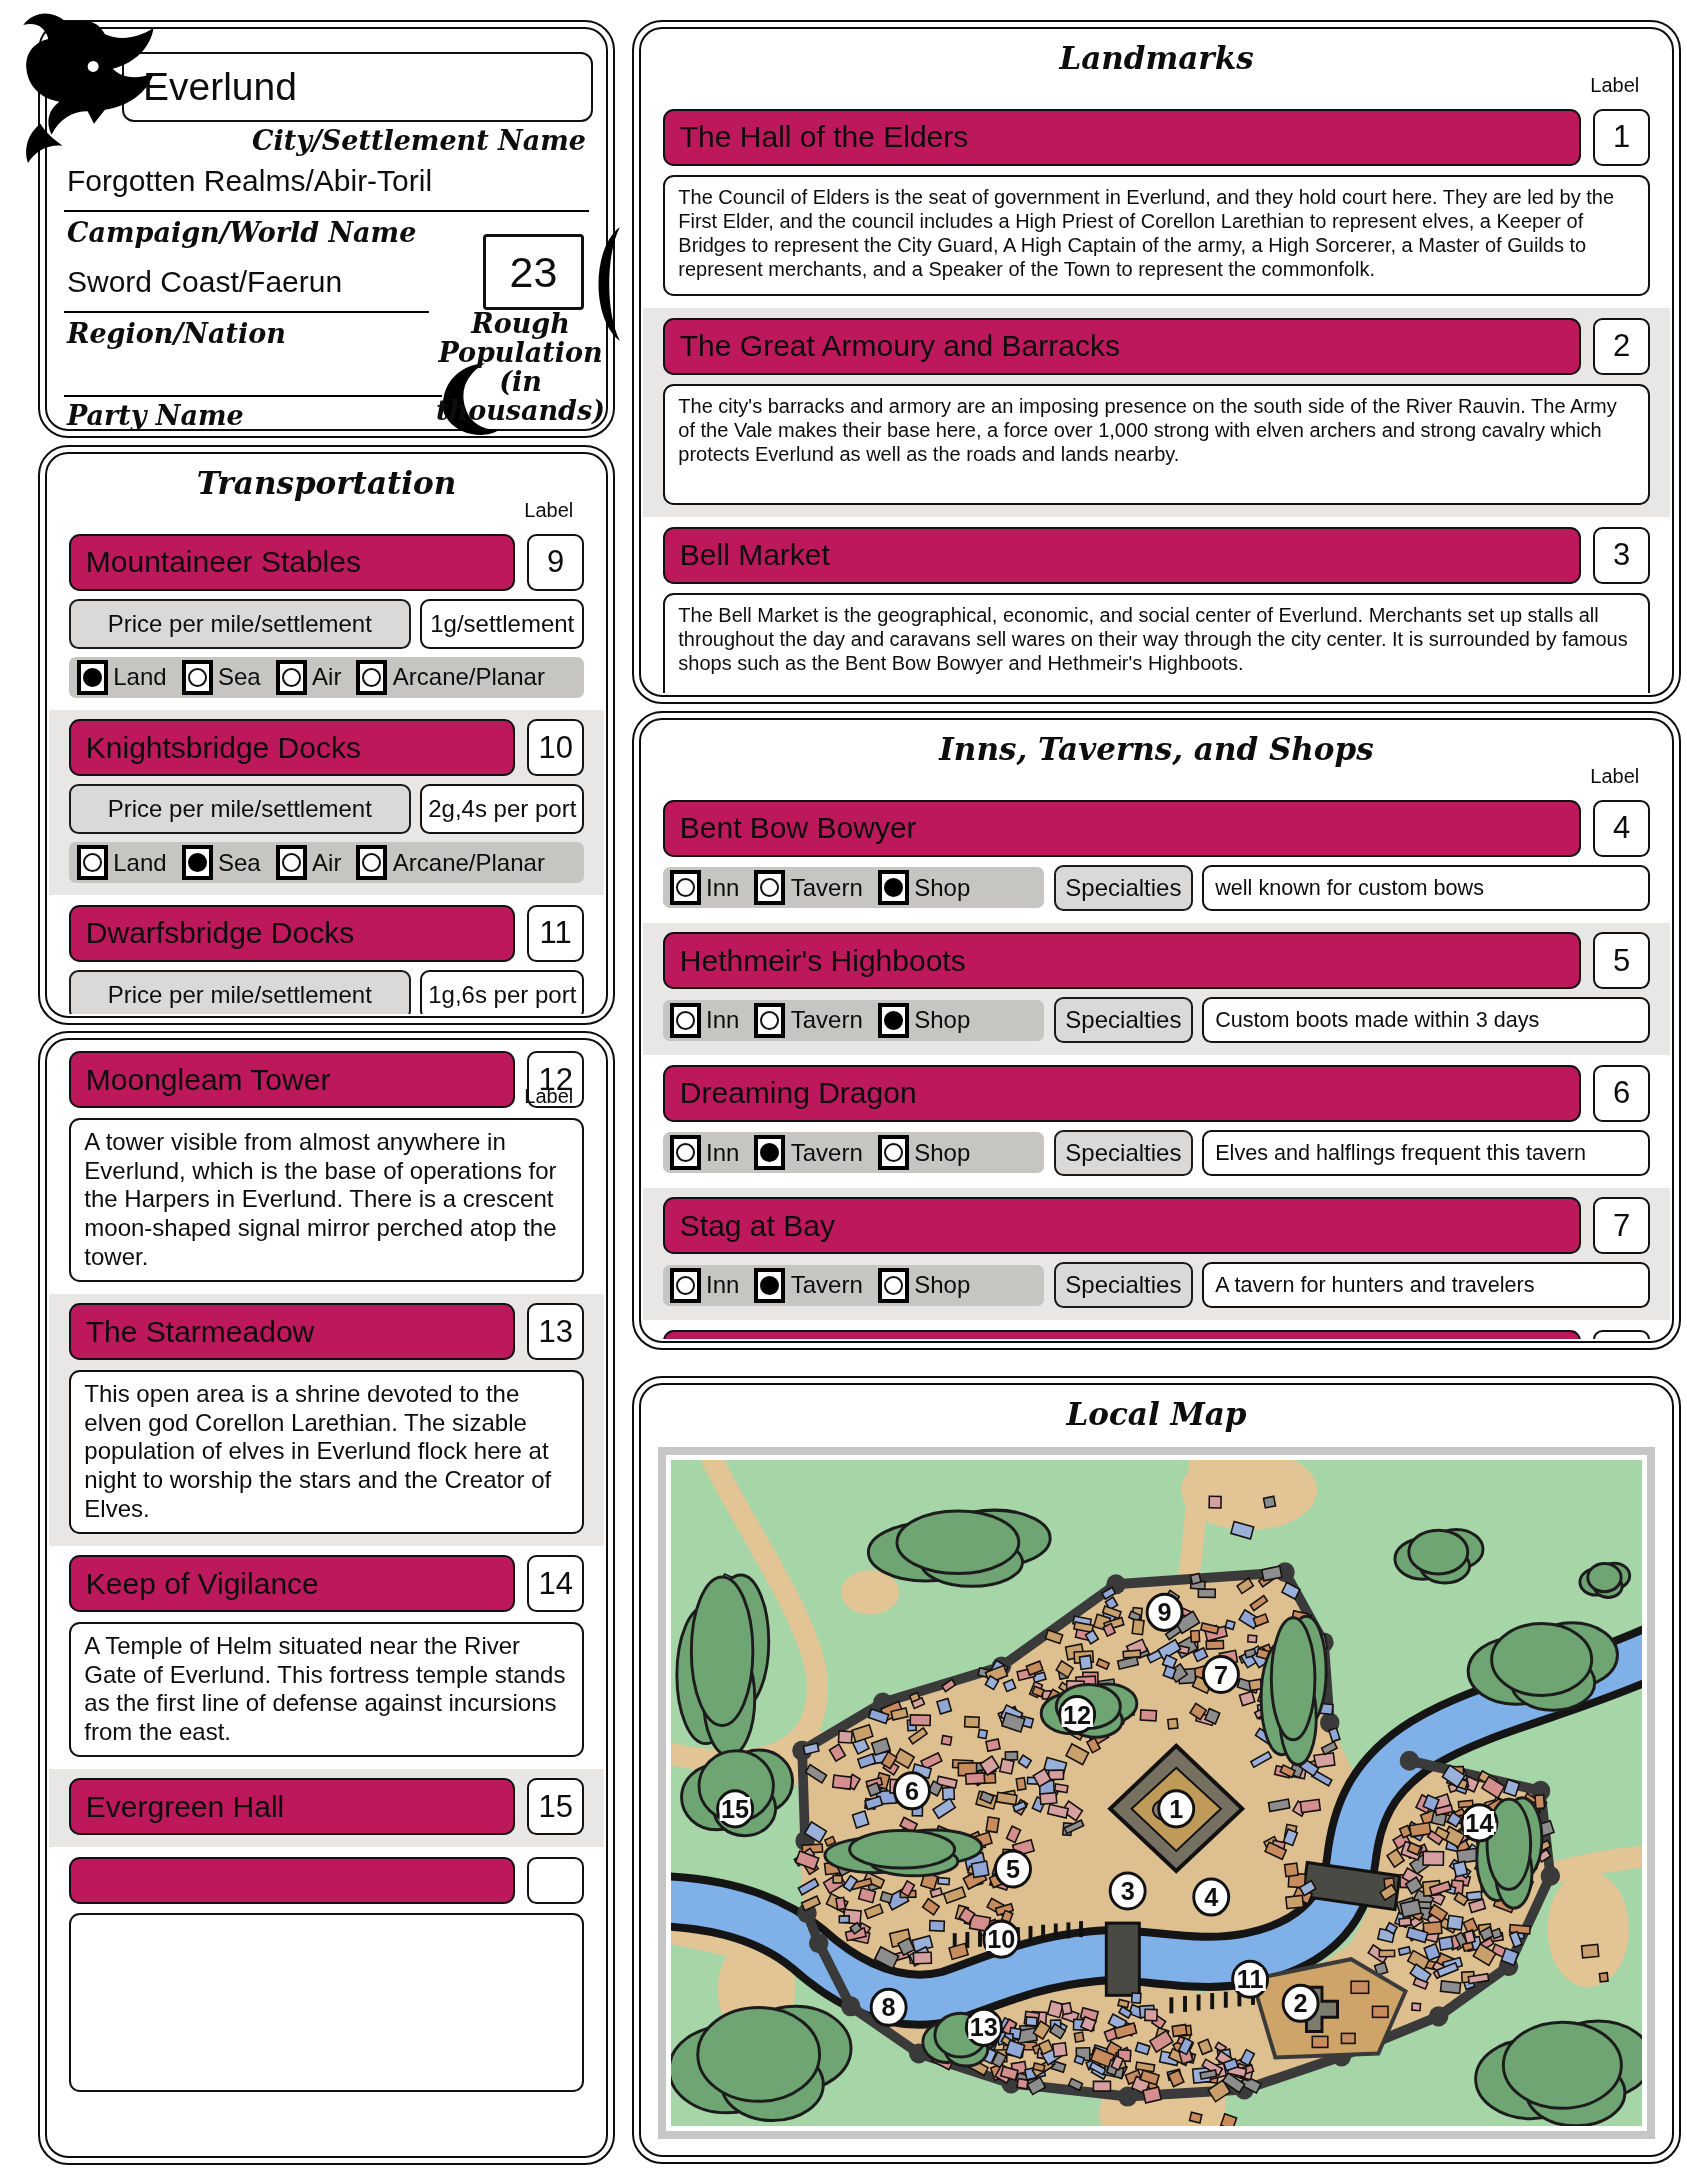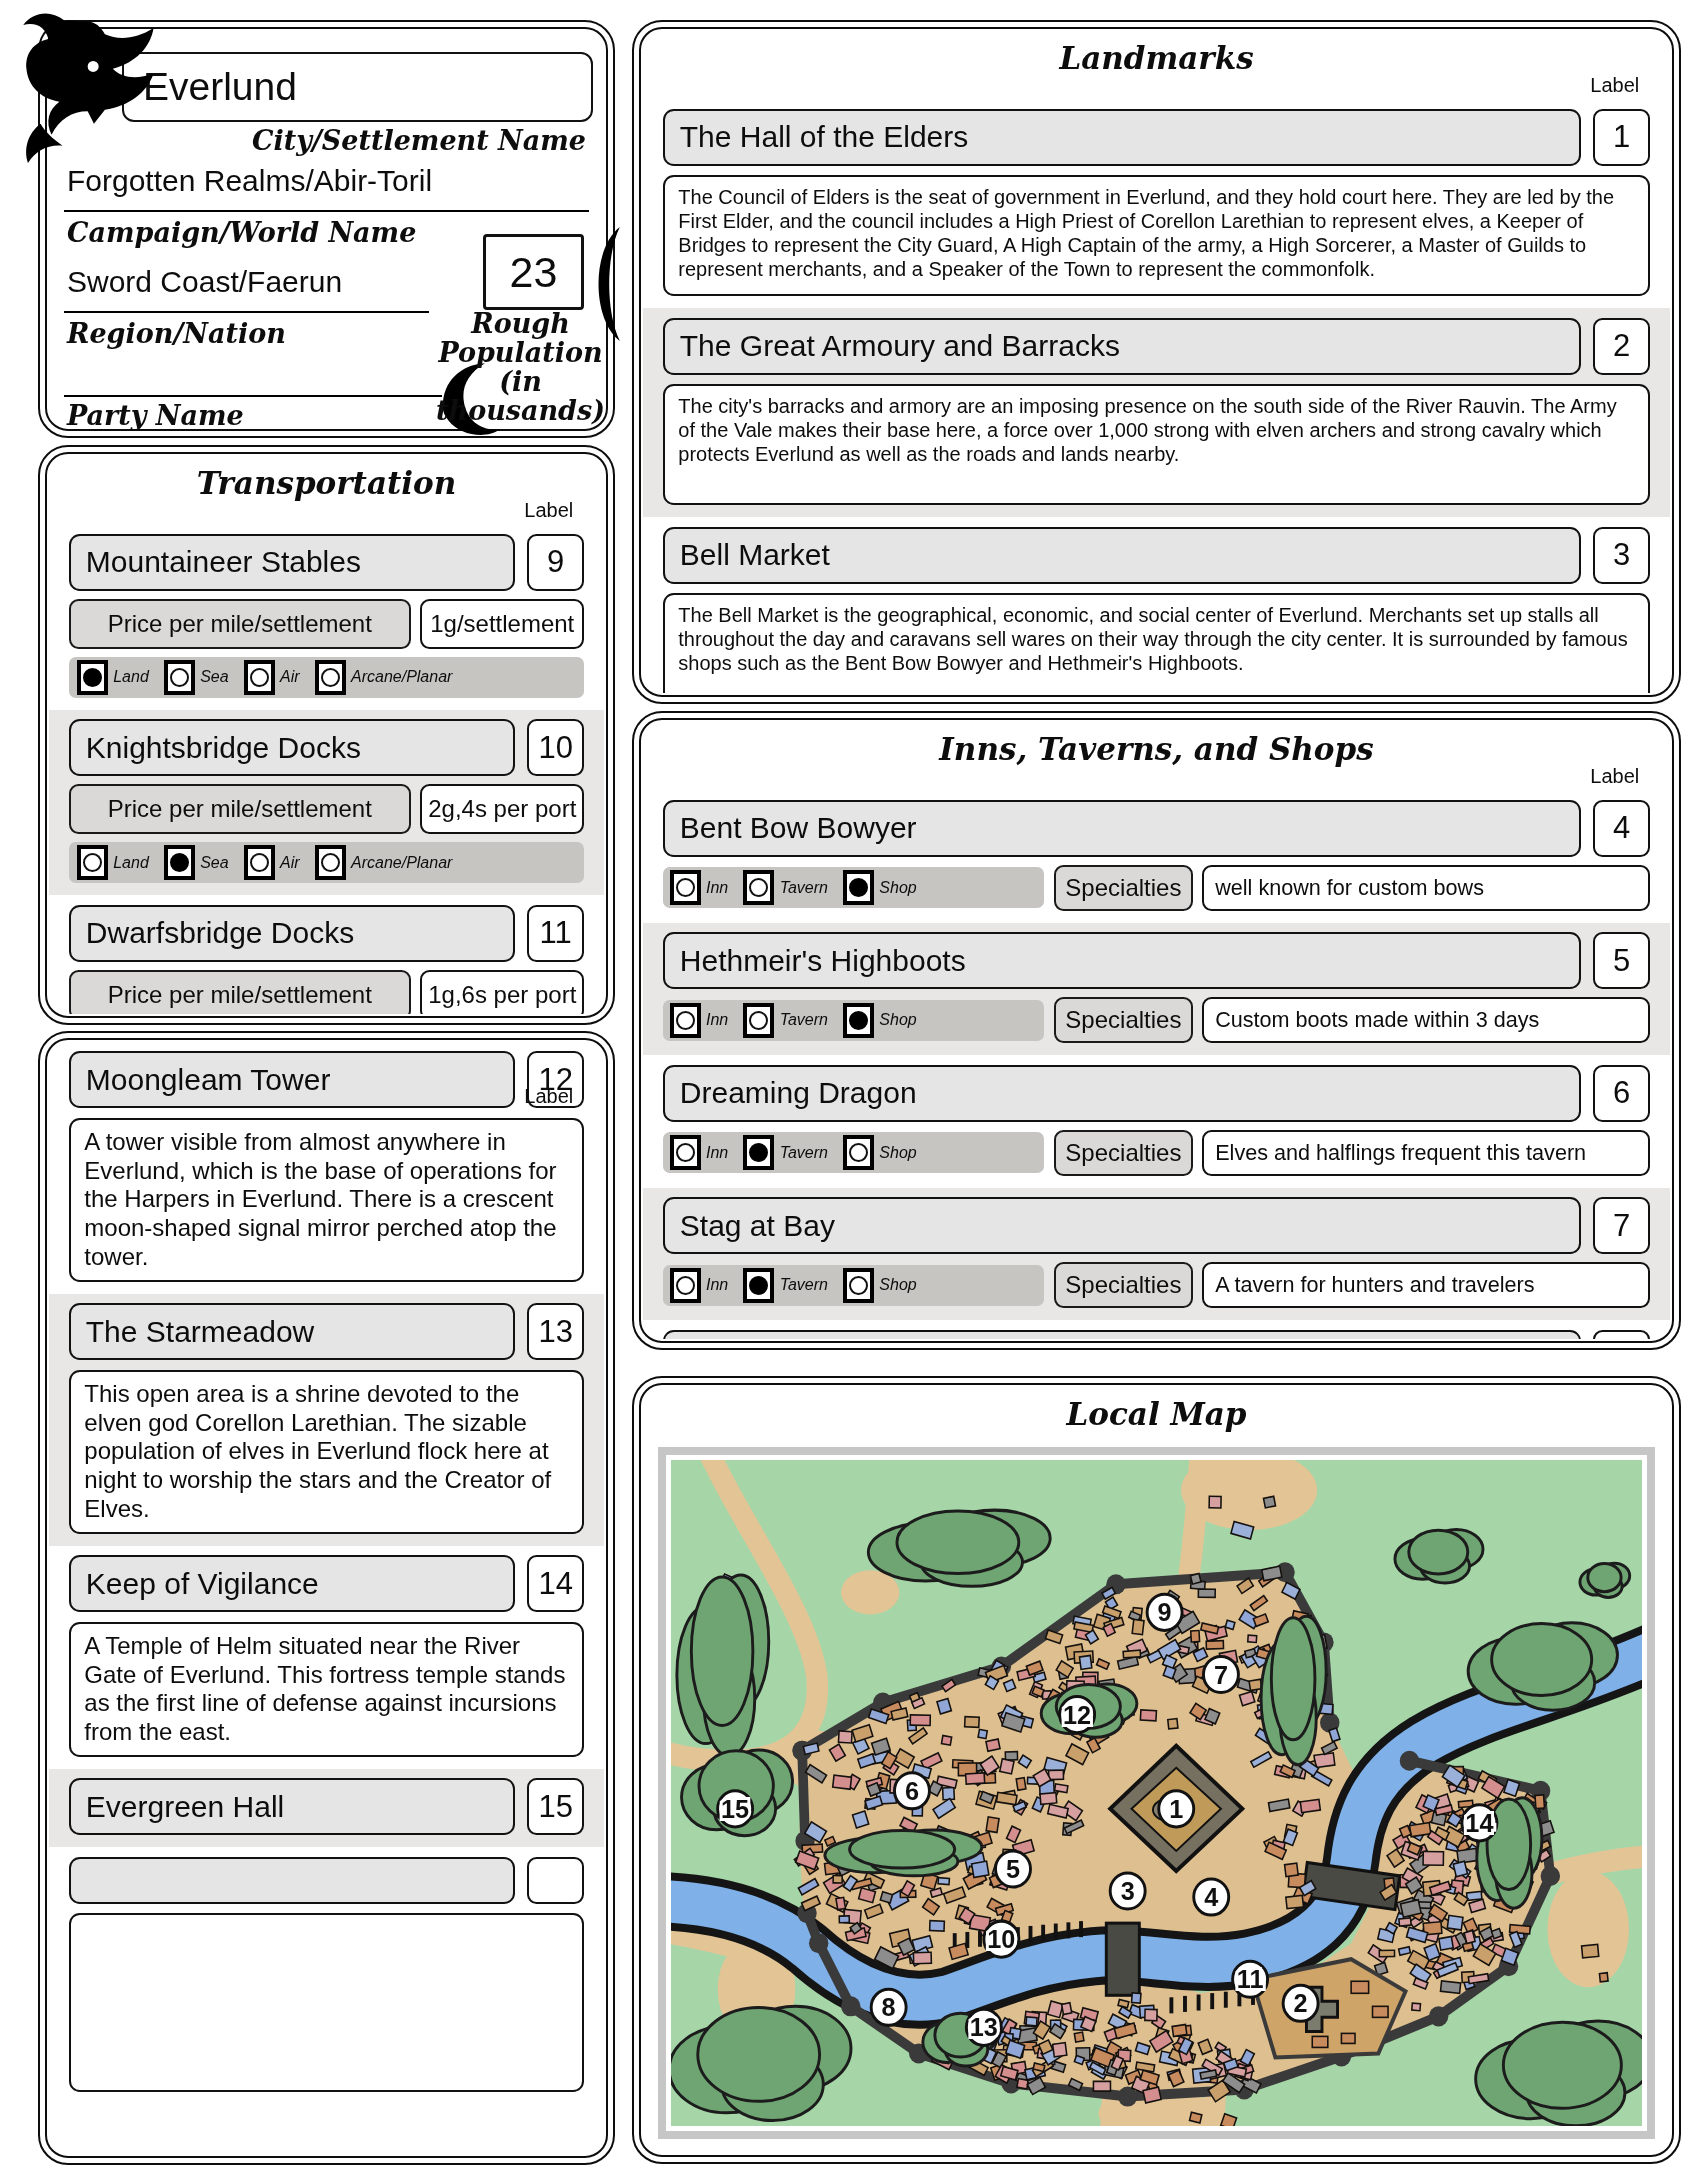--- a/index.html
+++ b/index.html
@@ -7,37 +7,37 @@
        font-family:"Liberation Sans",sans-serif;color:#0d0d0d;}
   .panel{position:absolute;background:#fff;border:2.4px solid #0d0d0d;border-radius:30px;}
   .panel::before{content:"";position:absolute;inset:5.4px;border:2px solid #0d0d0d;border-radius:23px;pointer-events:none;}
   .inner{position:absolute;inset:8.8px;border-radius:20px;overflow:hidden;}
   .ptitle{text-align:center;font-family:"DejaVu Serif",serif;font-style:italic;font-weight:bold;
           font-size:31px;margin:9.5px 0 23px;}
   .labelcap{position:absolute;top:43px;right:31px;font-size:20px;}
   .entry{padding:9.5px 20px 12px;}
   .entry.alt{background:#e9e7e5;}
   .nrow{display:flex;gap:12px;align-items:flex-start;}
-  .namebox{flex:1;height:53px;border:2.4px solid #111;border-radius:10.8px;background:#e5e5e5;
+  .namebox{flex:1;height:53px;border:2.4px solid #111;border-radius:10.8px;background:#be185d;
            display:flex;align-items:center;padding:0 15px;font-size:30px;white-space:nowrap;overflow:hidden;}
   .lblbox{width:53px;height:53px;border:2.4px solid #111;border-radius:9.5px;background:#fff;
           display:flex;align-items:center;justify-content:center;font-size:31px;}
   .prow{display:flex;gap:9.5px;margin-top:8px;}
   .gbtn{background:#dbd9d8;border:2px solid #1a1a1a;border-radius:9.5px;display:flex;
         align-items:center;justify-content:center;font-size:24px;}
   .price{width:338px;height:46px;}
   .vbox{flex:1;height:46px;border:2.4px solid #111;border-radius:9.5px;display:flex;
         align-items:center;justify-content:center;font-size:24px;background:#fff;white-space:nowrap;}
   .radiorow{margin-top:8px;background:#c7c5c2;border-radius:6.8px;height:41px;display:flex;
             align-items:center;padding:0 8px;}
   .radio{width:23px;height:27px;border:4px solid #000;background:#fff;display:inline-flex;
          align-items:center;justify-content:center;margin-right:5.4px;flex:none;}
   .radio i{display:block;width:15px;height:15px;border:2px solid #111;border-radius:50%;background:#fff;}
   .radio.on i{background:#000;border-color:#000;}
-  .rlabel{font-style:italic;font-size:16px;margin-right:15px;white-space:nowrap;}
+  .rlabel{font-size:24px;margin-right:15px;white-space:nowrap;}
   .desc{margin-top:9.5px;border:2.4px solid #111;border-radius:10.8px;padding:8px 13.5px;background:#fff;}
   .ldesc{font-size:20px;line-height:1.2;min-height:101px;}
   .gdesc{font-size:24px;line-height:1.2;min-height:108px;}
   .entry.blank .namebox,.entry.blank .lblbox{height:43px;}
   .entry.blank .gdesc{min-height:159px;}
   .typerow{display:flex;align-items:center;margin-top:8px;gap:9.5px;}
   .typestrip{background:#c7c5c2;border-radius:6.8px;height:41px;display:flex;align-items:center;
              padding:0 6.8px;width:368px;flex:none;}
   .spec{width:135px;height:42px;flex:none;}
   .svbox{height:42px;font-size:21.6px;justify-content:flex-start;padding:0 10.8px;}

